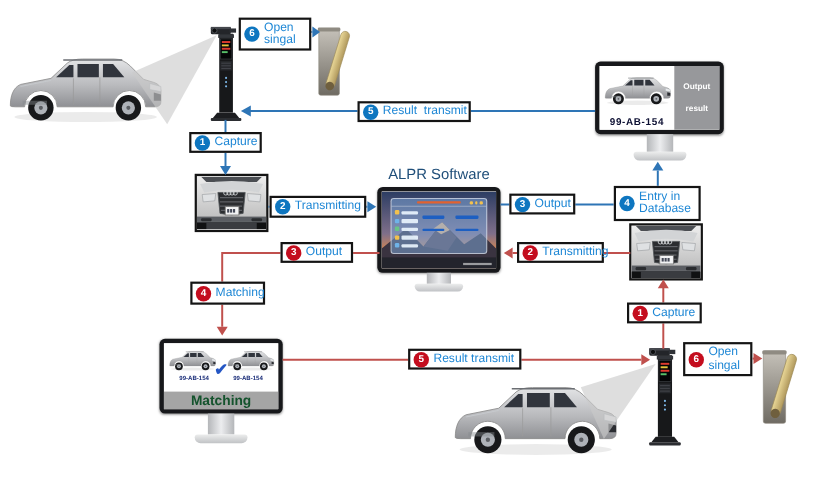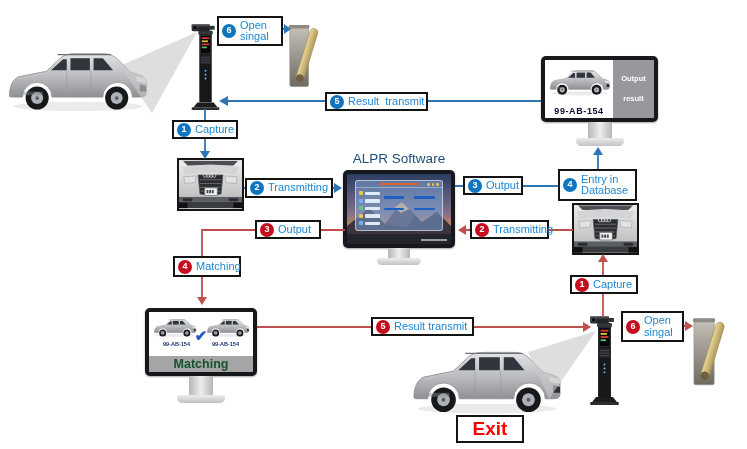--- a/index.html
+++ b/index.html
@@ -422,15 +422,14 @@
   </div>
   <div class="step-label" style="left:371px;top:317px;width:103px;height:19px">
     <span class="badge r">5</span>
     <span class="txt">Result transmit</span>
   </div>
   <div class="step-label wrap" style="left:621px;top:311px;width:63px;height:31px">
     <span class="badge r">6</span>
     <span class="txt">Open singal</span>
   </div>
 
-  <div class="zone" style="left:456px;top:415px;width:68px;height:28px;font-size:19px">Exit</div>
 
 </div>
 
 </body></html>

